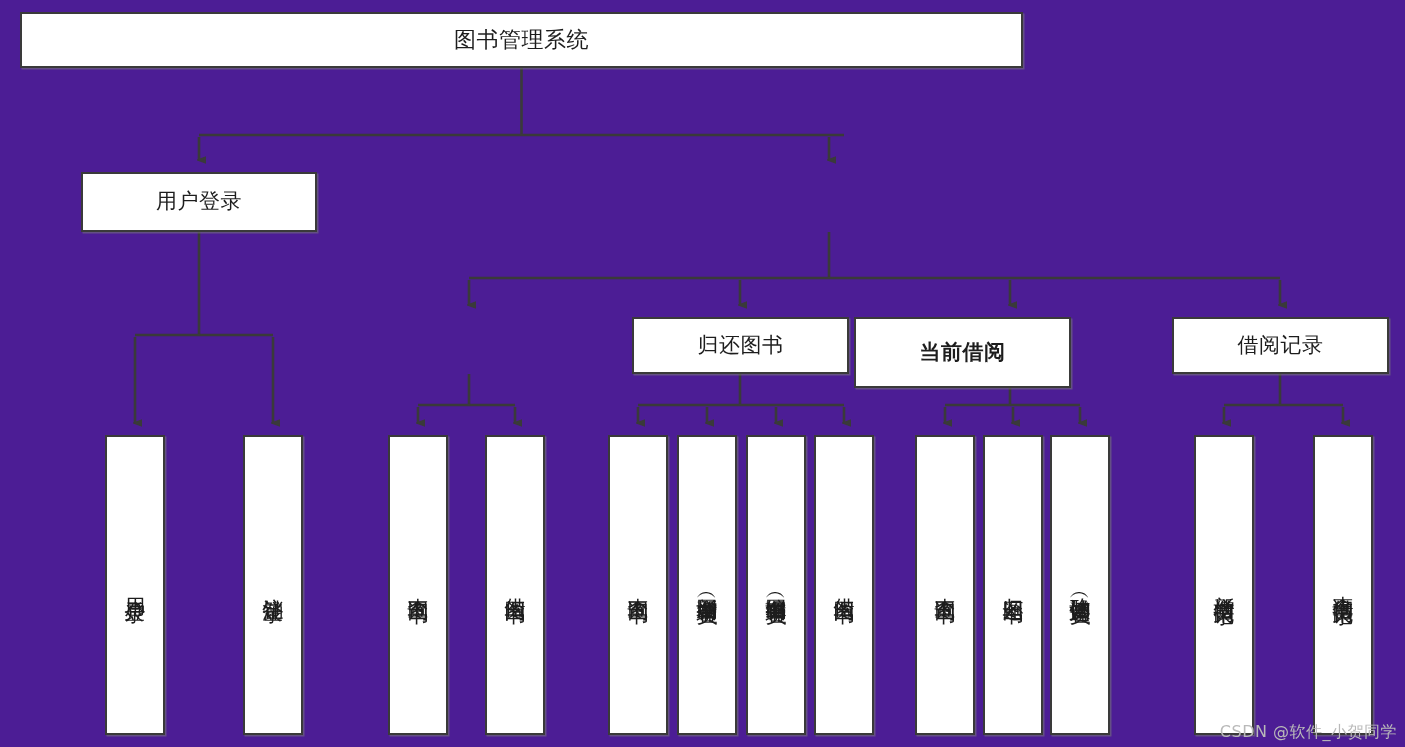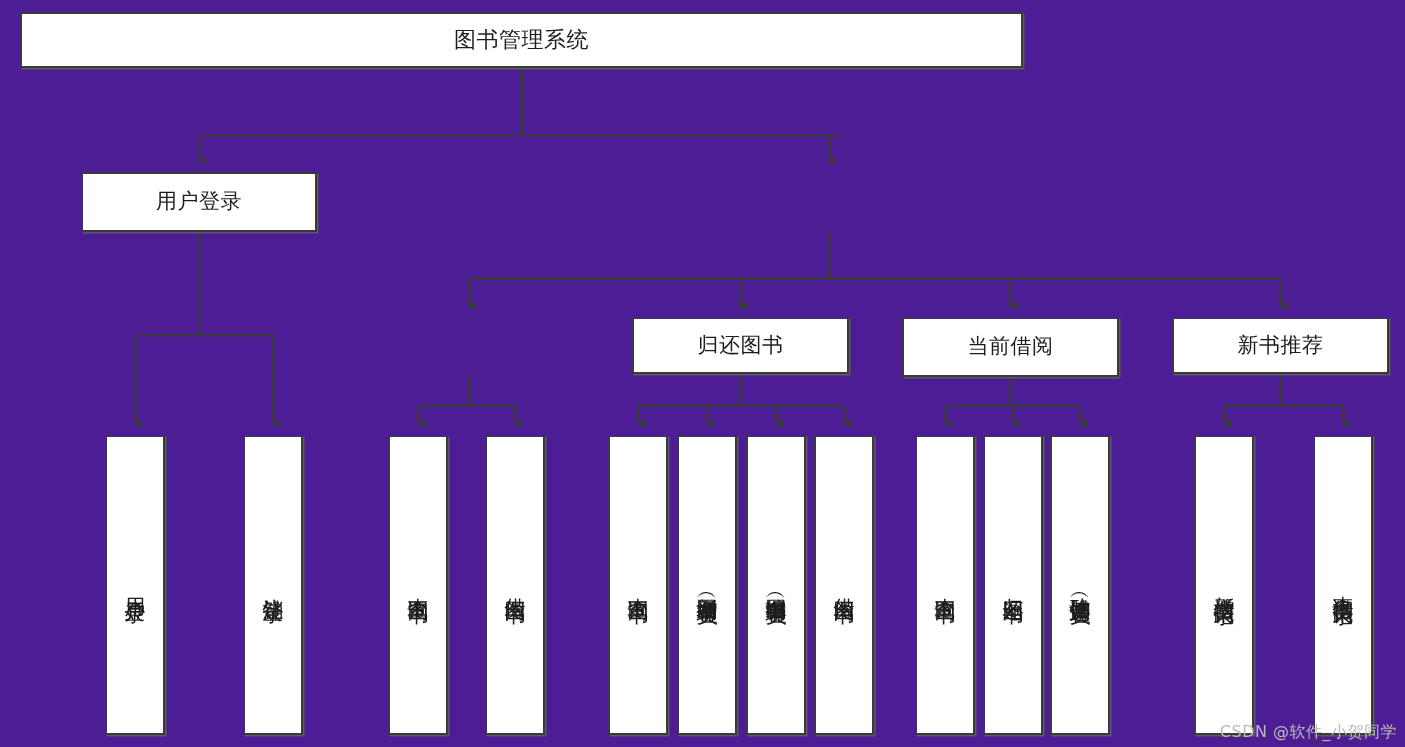--- a/index.html
+++ b/index.html
@@ -135,25 +135,25 @@
     <span class="label">图书管理系统</span>
   </div>
 
   <div class="node h" style="left: 81px; top: 172px; width: 236px; height: 60px;">
     <span class="label">用户登录</span>
   </div>
 
   <div class="node h" style="left: 632px; top: 317px; width: 217px; height: 57px;">
     <span class="label">归还图书</span>
   </div>
-  <div class="node h" style="left: 902px; top: 317px; width: 217px; height: 60px;">
+  <div class="node h" style="left: 854px; top: 317px; width: 217px; height: 71px; font-weight: bold;">
     <span class="label">当前借阅</span>
   </div>
   <div class="node h" style="left: 1172px; top: 317px; width: 217px; height: 57px;">
-    <span class="label">新书推荐</span>
+    <span class="label">借阅记录</span>
   </div>
 
   <div class="node v" style="left: 105px; top: 435px; width: 60px; height: 300px;">
     <span class="label">用户登录</span>
   </div>
   <div class="node v" style="left: 243px; top: 435px; width: 60px; height: 300px;">
     <span class="label">注销登录</span>
   </div>
   <div class="node v" style="left: 388px; top: 435px; width: 60px; height: 300px;">
     <span class="label">查询图书</span>

